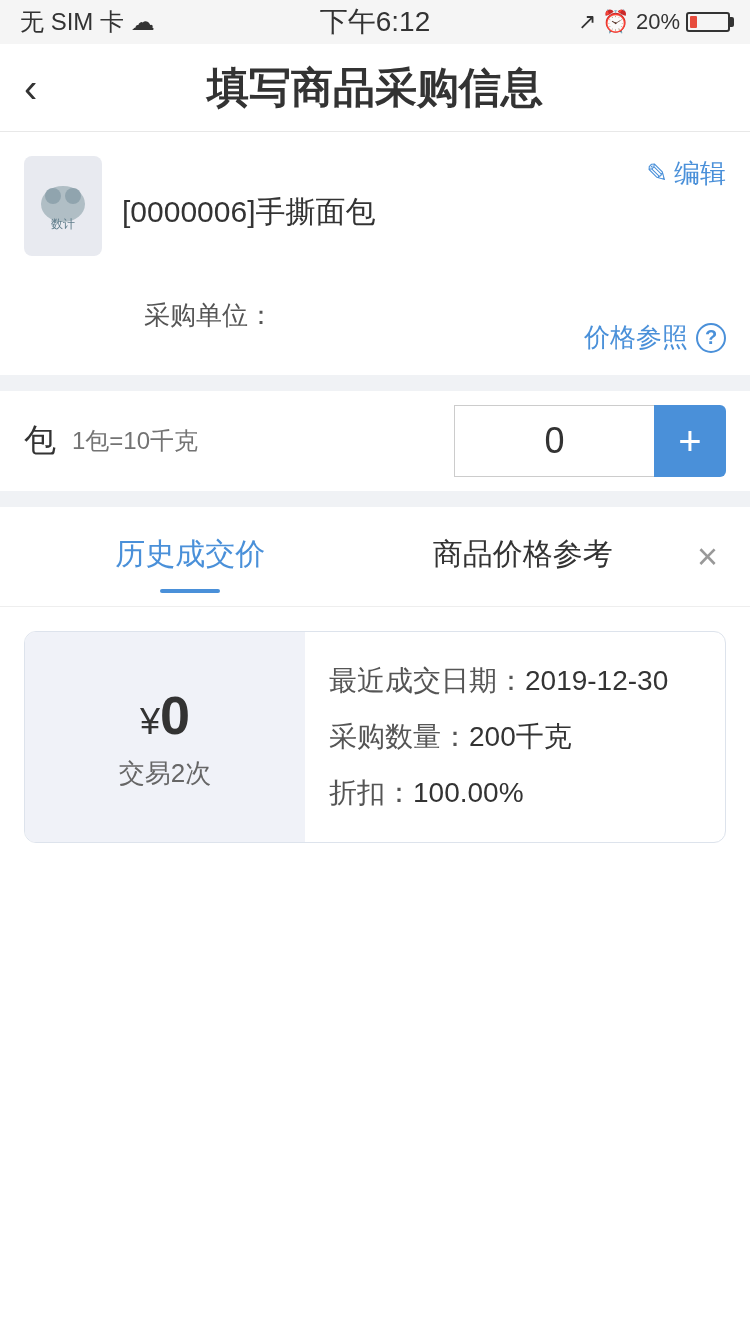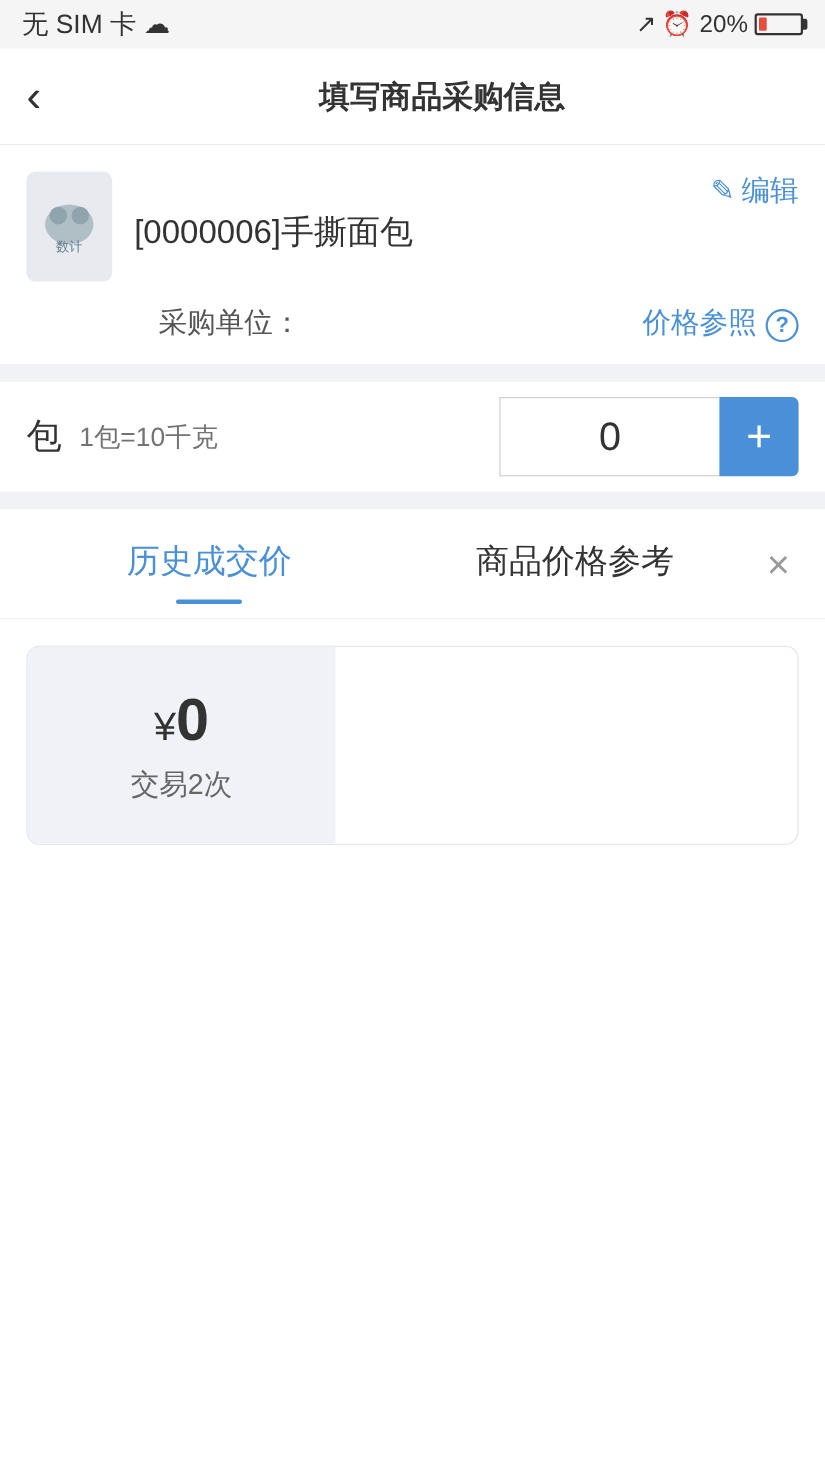--- a/index.html
+++ b/index.html
@@ -85,24 +85,23 @@
     .nav-back {
       font-size: 40px;
       color: #333;
       cursor: pointer;
       line-height: 1;
     }
     .nav-title {
       position: absolute;
       left: 50%;
       transform: translateX(-50%);
-      font-size: 28px;
+      font-size: 42px;
       font-weight: 600;
       color: #333;
-      margin-left: 27px;
     }
 
     
     .product-card {
       background: #fff;
       margin-bottom: 16px;
       padding: 24px 24px 20px 24px;
     }
     .product-header {
       display: flex;
@@ -162,25 +161,26 @@
       background: #fff;
       gap: 8px;
       margin-left: 10px;
     }
     .unit-select .arrow {
       font-size: 18px;
       color: #888;
     }
     .price-ref {
       display: flex;
-      align-items: flex-end;
+      align-items: center;
       gap: 8px;
       color: #4a90d9;
       font-size: 26px;
       cursor: pointer;
+      margin-top: 44px;
     }
     .price-ref .help-icon {
       width: 30px;
       height: 30px;
       border-radius: 50%;
       border: 2px solid #4a90d9;
       display: flex;
       align-items: center;
       justify-content: center;
       font-size: 20px;
@@ -348,20 +348,21 @@
       min-height: 600px;
     }
   </style>
 </head>
 <body>
 
 <div class="status-bar">
   <div class="status-left">
     <span>无 SIM 卡 ☁</span>
   </div>
+  <div class="status-center">下午6:12</div>
   <div class="status-right">
     <span>↗</span>
     <span>⏰</span>
     <span>20%</span>
     <div class="battery">
       <div class="battery-fill"></div>
     </div>
   </div>
 </div>
 
@@ -422,16 +423,27 @@
   </div>
 
   <div class="transaction-area">
     <div class="transaction-card">
       <div class="tx-left">
         <div class="tx-price">
           <span class="currency">¥</span><span>0</span>
         </div>
         <div class="tx-count">交易2次</div>
       </div>
+      <div class="tx-right">
+        <div class="tx-row">
+          <span class="label">最近成交日期：</span><span>2019-12-30</span>
+        </div>
+        <div class="tx-row">
+          <span class="label">采购数量：</span><span>200千克</span>
+        </div>
+        <div class="tx-row">
+          <span class="label">折扣：</span><span>100.00%</span>
+        </div>
+      </div>
     </div>
   </div>
   <div class="white-space"></div>
 </div>
 
 </body></html>

